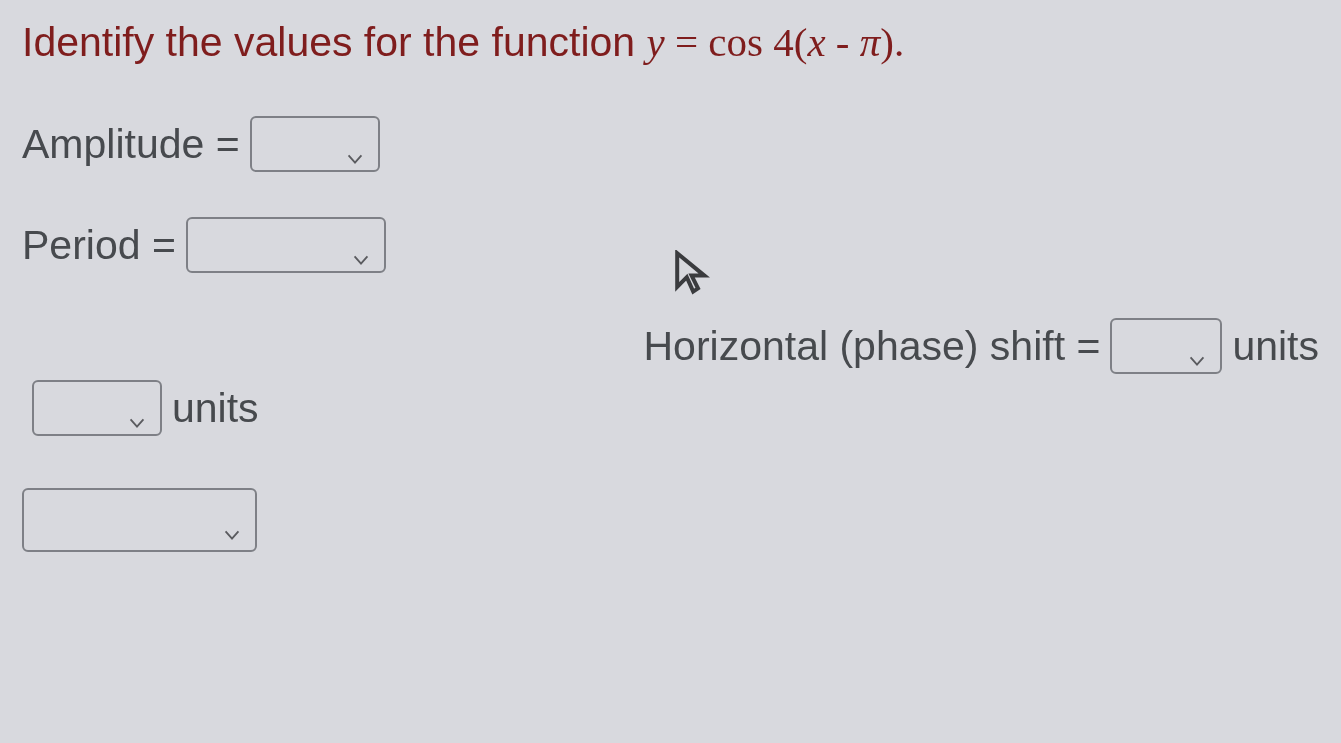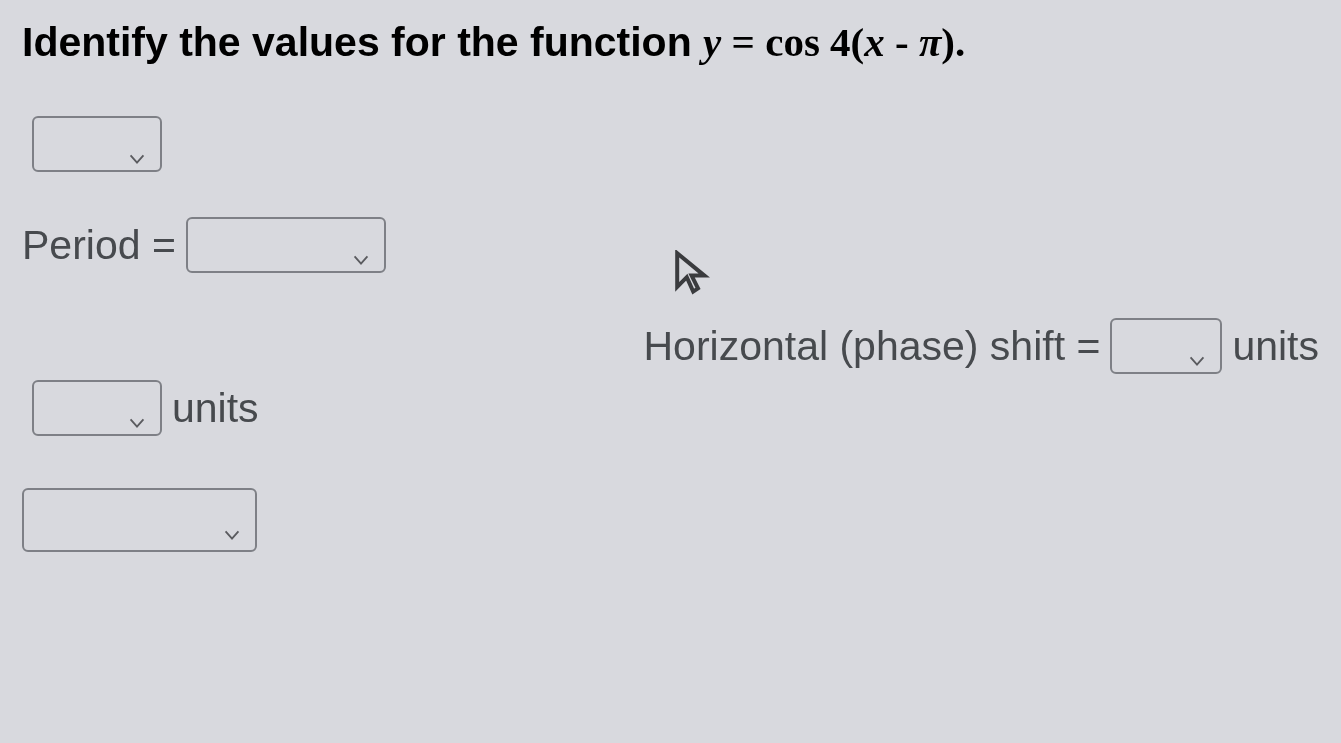--- a/index.html
+++ b/index.html
@@ -11,24 +11,23 @@
       background: #d8d9de;
       font-family: Arial, Helvetica, sans-serif;
       width: 1341px;
       height: 743px;
       padding: 18px 22px;
       position: relative;
       color: #3e3f44;
     }
     .question-line {
       font-size: 41px;
-      color: #000000;
+      color: #7f1d1d;
       margin-bottom: 50px;
       white-space: nowrap;
-      font-weight: bold;
     }
     .math-var {
       font-style: italic;
       font-family: 'Times New Roman', Times, serif;
     }
     .math-text {
       font-family: 'Times New Roman', Times, serif;
     }
     .field-row {
       display: flex;
@@ -90,20 +89,21 @@
     }
   </style>
 </head>
 <body>
 
 <div class="question-line">
   <span>Identify the values for the function </span><span class="math-var">y</span><span class="math-text"> = </span><span class="math-text">cos </span><span class="math-text">4</span><span class="math-text">(</span><span class="math-var">x</span><span class="math-text"> - </span><span class="math-var">π</span><span class="math-text">)</span><span class="math-text">.</span>
 </div>
 
 <div class="field-row">
+  <span class="label-text">Amplitude = </span>
   <span class="dropdown narrow">
     <span class="chevron">
       <svg viewBox="0 0 24 24">
           <polyline points="5 8 12 16 19 8"></polyline>
         </svg>
     </span>
   </span>
 </div>
 
 <div class="field-row">

